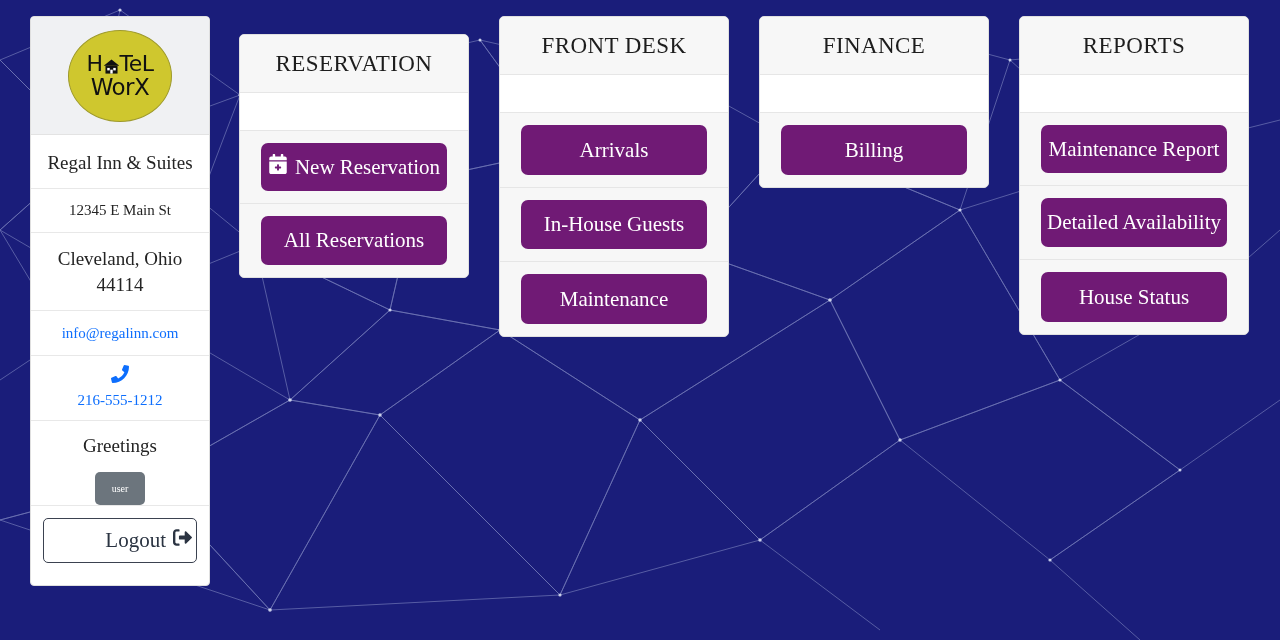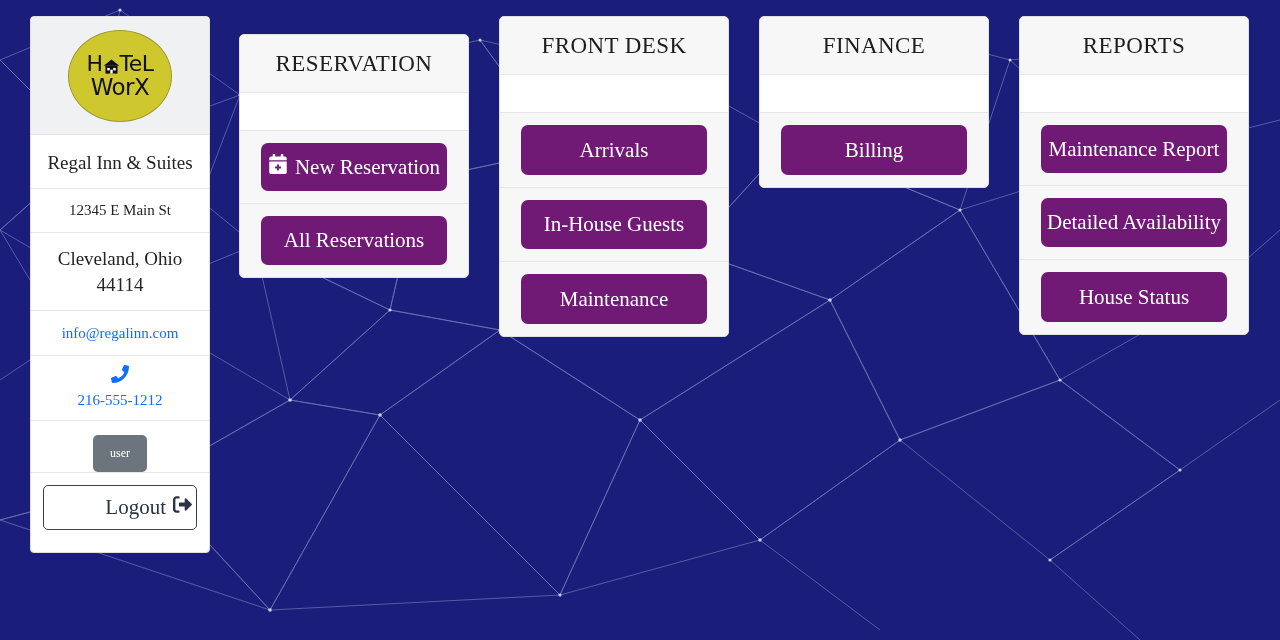--- a/index.html
+++ b/index.html
@@ -70,22 +70,22 @@
   .phone-row { padding-top: 9px; padding-bottom: 11px; font-family: Liberation Serif, serif; }
   .phone-ico { display: block; margin: 0 auto 4px; }
   .phone-num { font-size: 17px; color: #0d6efd; }
   .greet-row { padding: 14px 8px 0; }
   .greet-label { font-size: 19px; color: #242424; }
   .badge-user {
     display: inline-block;
     background: #6c757d; color: #fff;
     border-radius: 5px;
     padding: 11px 17px;
-    font-size: 12px;
-    margin-top: 0;
+    font-size: 10px;
+    margin-top: 15px;
   }
   .logout-row { padding: 12px 12px 22px; }
   .logout-btn {
     width: 100%;
     background: #ffffff;
     border: 1px solid #3b4250;
     border-radius: 5px;
     color: #2b3442;
     font-size: 21px;
     padding: 9px 4px;
@@ -255,20 +255,21 @@
   <div class="side-row phone-row">
     <span class="phone-ico">
       <svg width="18" height="18" viewBox="0 0 512 512">
         <path fill="#0d6efd" d="M493.4 24.6l-104-24c-11.3-2.6-22.9 3.3-27.5 13.9l-48 112c-4.2 9.8-1.4 21.3 6.9 28l60.6 49.6c-36 76.7-98.9 140.5-177.2 177.2l-49.6-60.6c-6.8-8.3-18.2-11.1-28-6.9l-112 48C3.9 366.5-2 378.1.6 389.4l24 104C27.1 504.2 36.7 512 48 512c256.1 0 464-207.5 464-464 0-11.2-7.7-20.9-18.6-23.4z"></path>
       </svg>
     </span>
     <a href="#" class="phone-num">216-555-1212</a>
   </div>
 
   <div class="side-row greet-row">
+    <div class="greet-label">Greetings</div>
     <div class="badge-user">user</div>
   </div>
 
   <div class="side-row logout-row">
     <button class="logout-btn">
       <span>Logout</span>
       <span>
         <svg width="19" height="19" viewBox="0 0 512 512">
           <path fill="#2b3442" d="M160 32h-64C43 32 0 75 0 128v256c0 53 43 96 96 96h64c8.8 0 16-7.2 16-16v-32c0-8.8-7.2-16-16-16H96c-17.7 0-32-14.3-32-32V128c0-17.7 14.3-32 32-32h64c8.8 0 16-7.2 16-16V48c0-8.8-7.2-16-16-16zm345 212L356 95c-15-15-41-4.5-41 17v88H184c-13.3 0-24 10.7-24 24v64c0 13.3 10.7 24 24 24h131v88c0 21.5 26 32 41 17l149-149c9.3-9.4 9.3-24.6 0-34z"></path>
         </svg>

